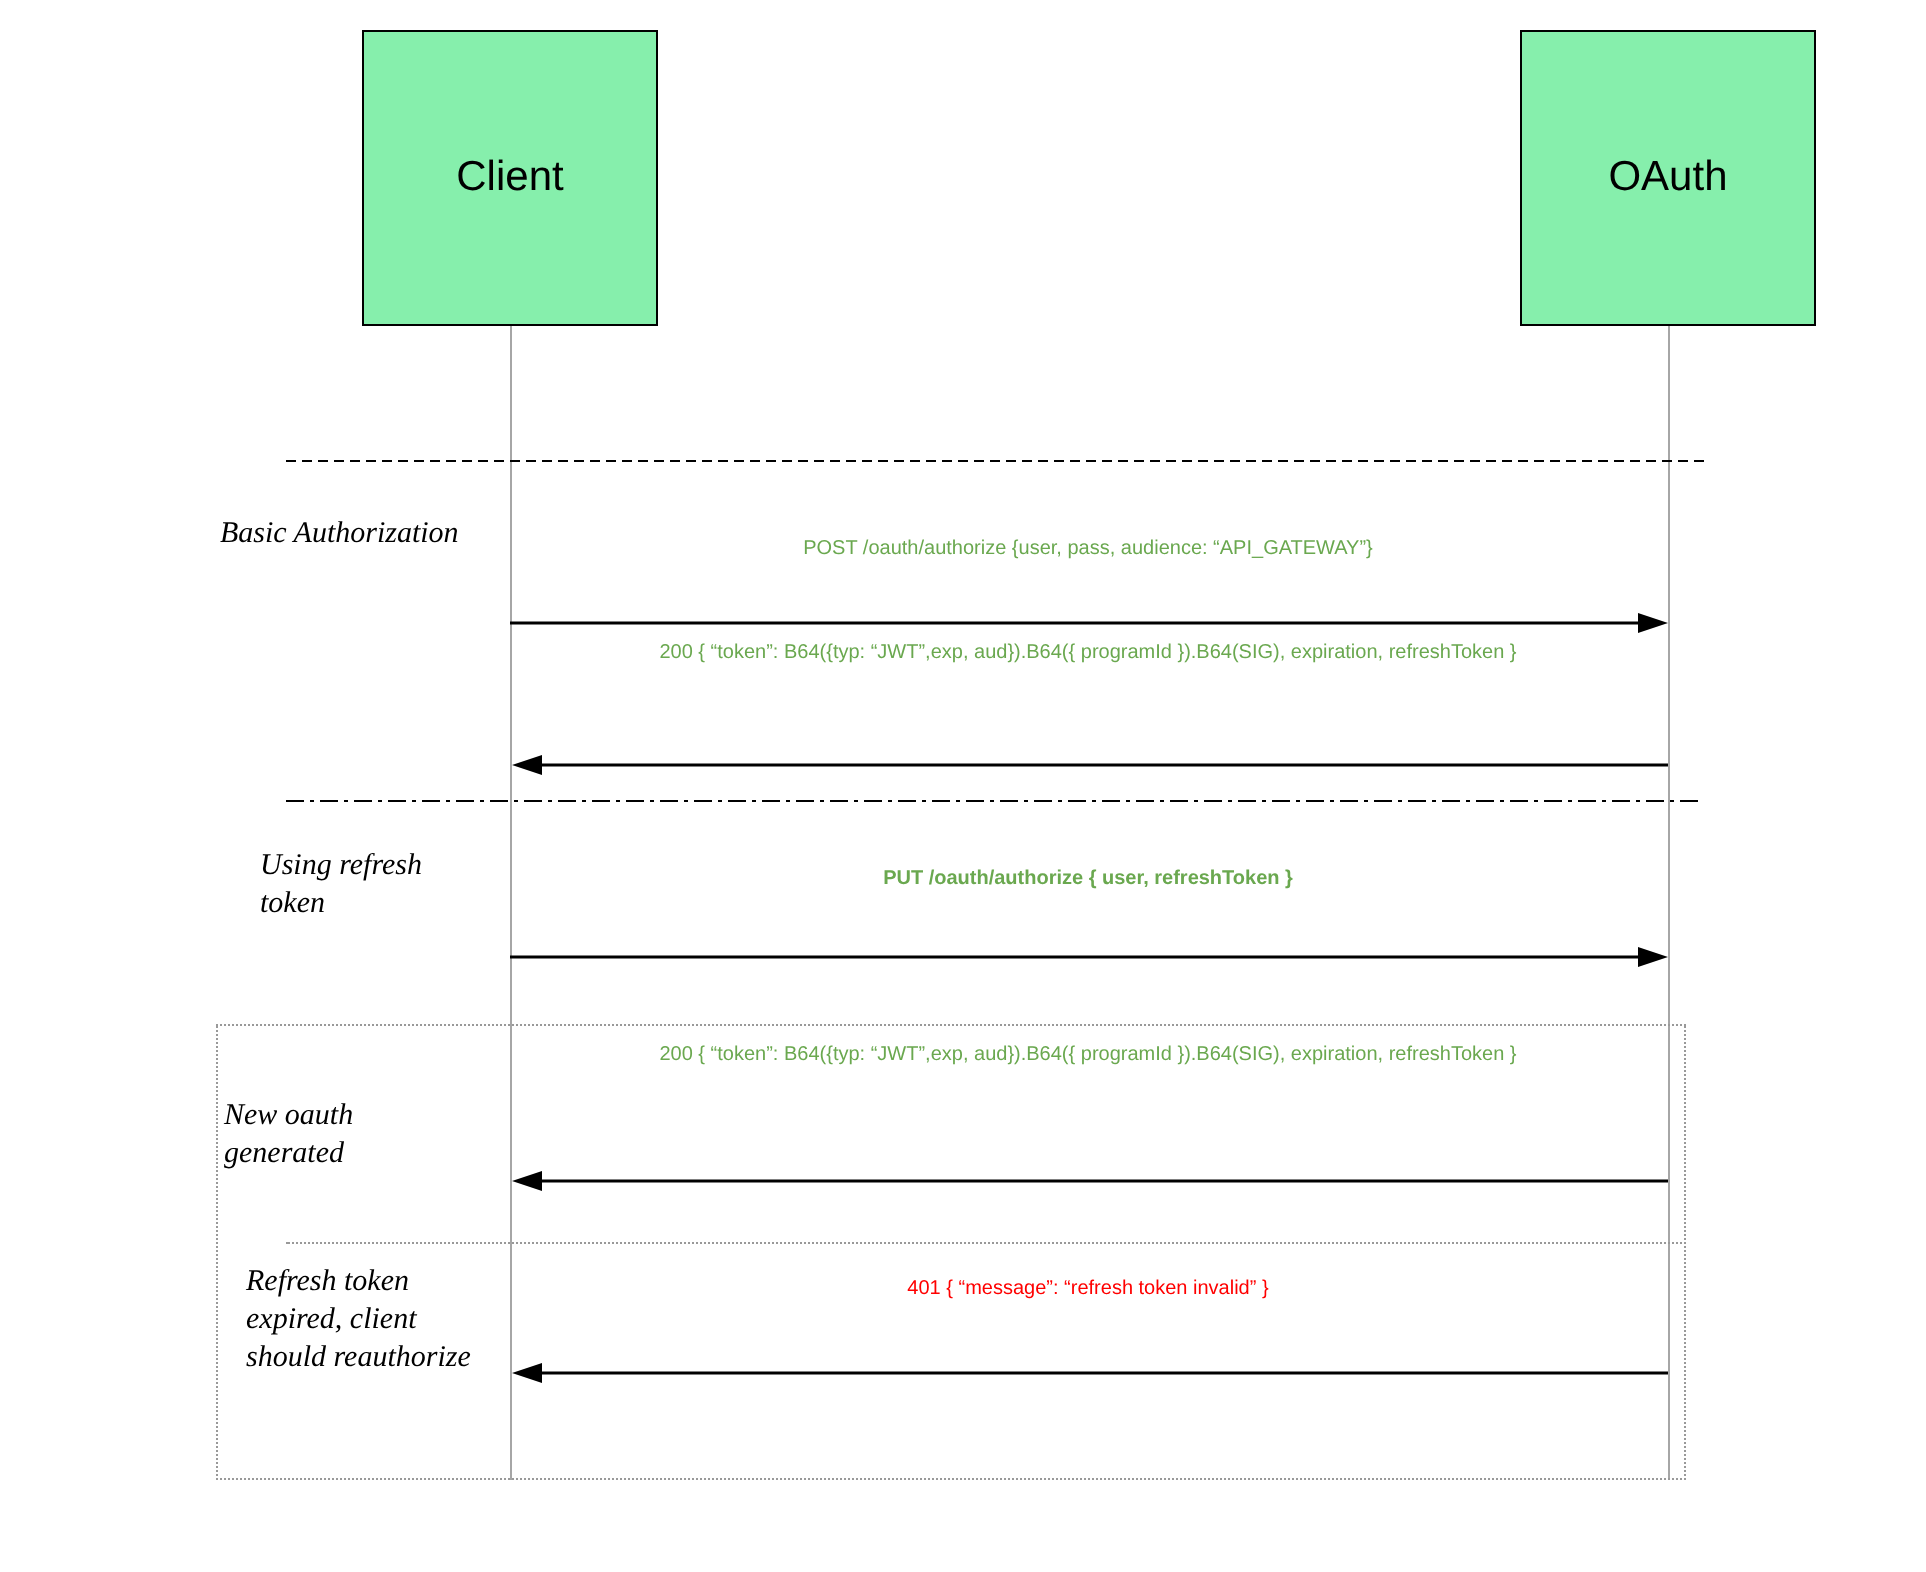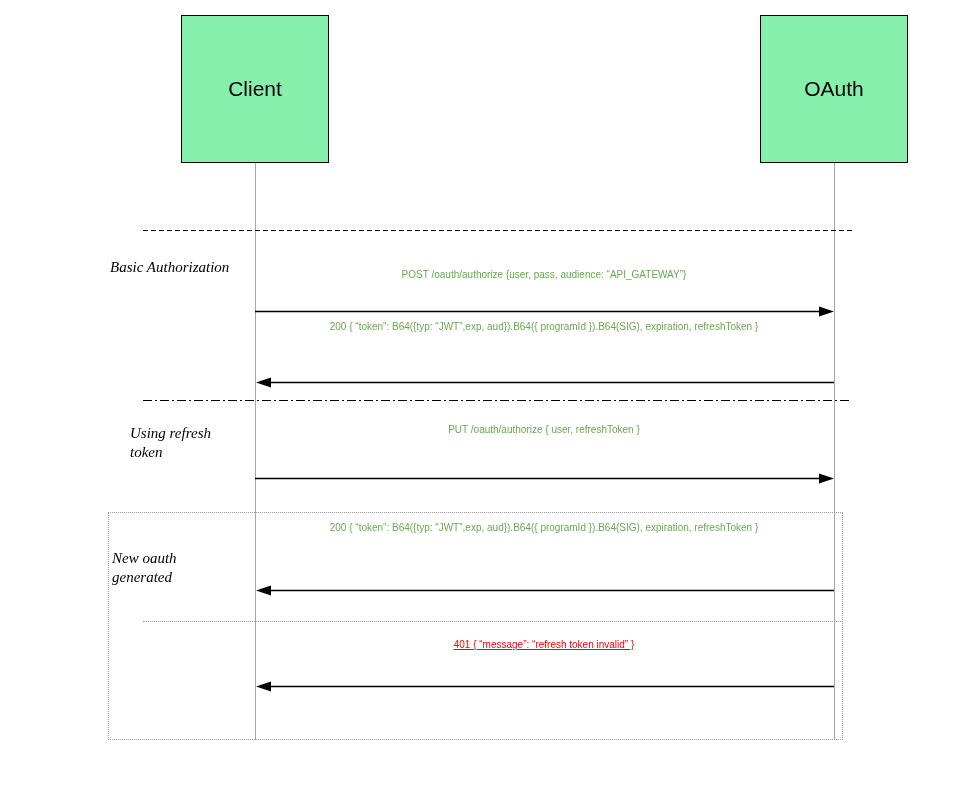--- a/index.html
+++ b/index.html
@@ -56,23 +56,23 @@
     width: 560px;
     text-align: center;
     font-size: 10px;
     line-height: 1.35;
   }
   .message.green { color: #6aa84f; }
   .message.red   { color: #ff0000; }
 
   #msg-post   { top: 268px; }
   #msg-200a   { top: 320px; }
-  #msg-put    { top: 423px; }
+  #msg-put    { top: 433px; font-weight: bold; }
   #msg-200b   { top: 521px; }
-  #msg-401    { top: 638px; text-decoration: underline; }
+  #msg-401    { top: 638px; }
 
   .fragment-box {
     position: absolute;
     left: 108px;
     top: 512px;
     width: 735px;
     height: 228px;
     border: 1px dotted #999999;
     box-sizing: border-box;
   }
@@ -120,20 +120,21 @@
   <div id="actor-client" class="actor-box">
     <span>Client</span>
   </div>
   <div id="actor-oauth" class="actor-box">
     <span>OAuth</span>
   </div>
 
   <div id="label-basic-auth" class="side-label">Basic Authorization</div>
   <div id="label-using-refresh" class="side-label">Using refresh token</div>
   <div id="label-new-token" class="side-label">New oauth generated</div>
+  <div id="label-refresh-expired" class="side-label">Refresh token expired, client should reauthorize</div>
 
   <div id="msg-post" class="message green">POST /oauth/authorize {user, pass, audience: “API_GATEWAY”}</div>
   <div id="msg-200a" class="message green">200 { “token”: B64({typ: “JWT”,exp, aud}).B64({ programId }).B64(SIG), expiration, refreshToken }</div>
   <div id="msg-put" class="message green">PUT /oauth/authorize { user, refreshToken }</div>
   <div id="msg-200b" class="message green">200 { “token”: B64({typ: “JWT”,exp, aud}).B64({ programId }).B64(SIG), expiration, refreshToken }</div>
   <div id="msg-401" class="message red">401 { “message”: “refresh token invalid” }</div>
 
 </div>
 
 </body></html>

